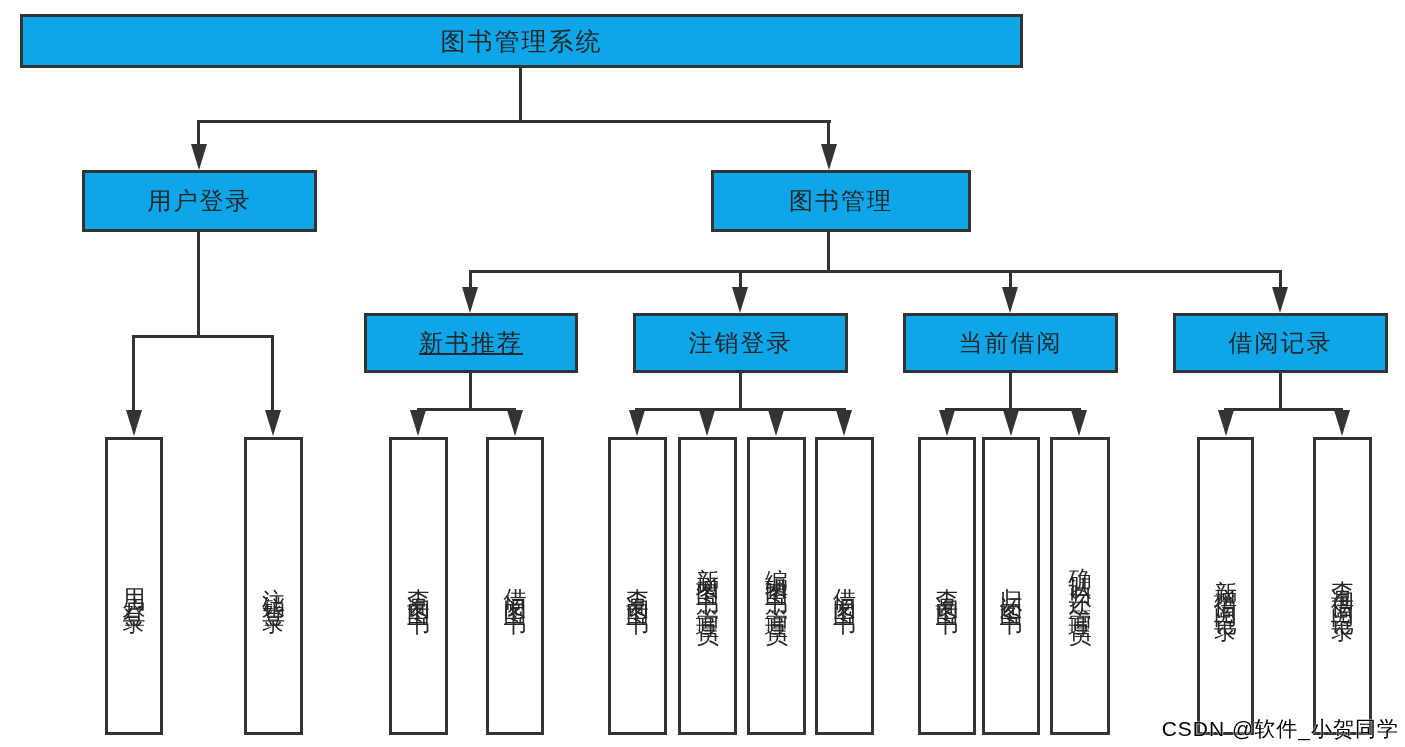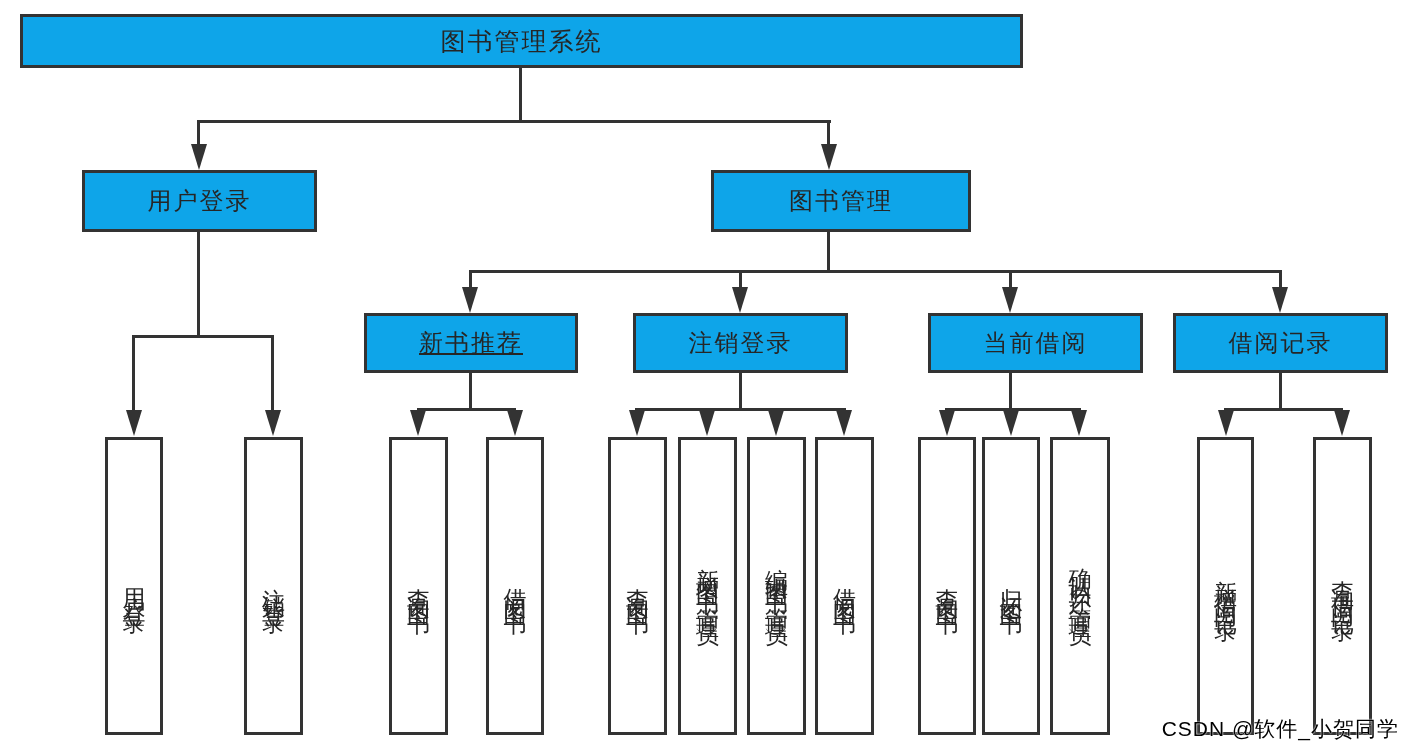--- a/index.html
+++ b/index.html
@@ -99,21 +99,21 @@
   <div class="arrow" style="left:732px;top:287px;"></div>
   <div class="arrow" style="left:1002px;top:287px;"></div>
   <div class="arrow" style="left:1272px;top:287px;"></div>
 
   <div class="node" style="left:364px;top:313px;width:214px;height:60px;text-decoration:underline;">
     <span>新书推荐</span>
   </div>
   <div class="node" style="left:633px;top:313px;width:215px;height:60px;">
     <span>注销登录</span>
   </div>
-  <div class="node" style="left:903px;top:313px;width:215px;height:60px;margin-left:25px;">
+  <div class="node" style="left:903px;top:313px;width:215px;height:60px;">
     <span>当前借阅</span>
   </div>
   <div class="node" style="left:1173px;top:313px;width:215px;height:60px;">
     <span>借阅记录</span>
   </div>
 
   <div class="vline" style="left:469px;top:373px;height:37px;"></div>
   <div class="hline" style="left:417px;top:408px;width:99px;"></div>
   <div class="vline" style="left:417px;top:408px;height:8px;"></div>
   <div class="vline" style="left:513px;top:408px;height:8px;"></div>

